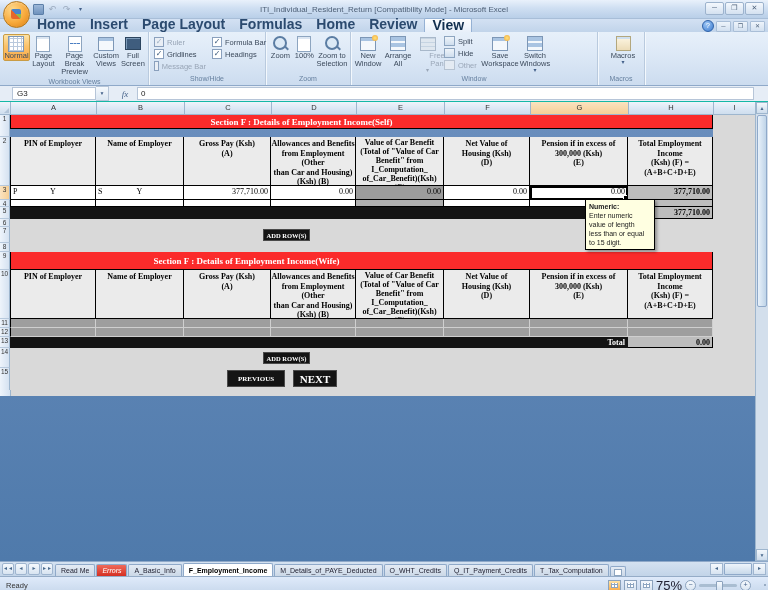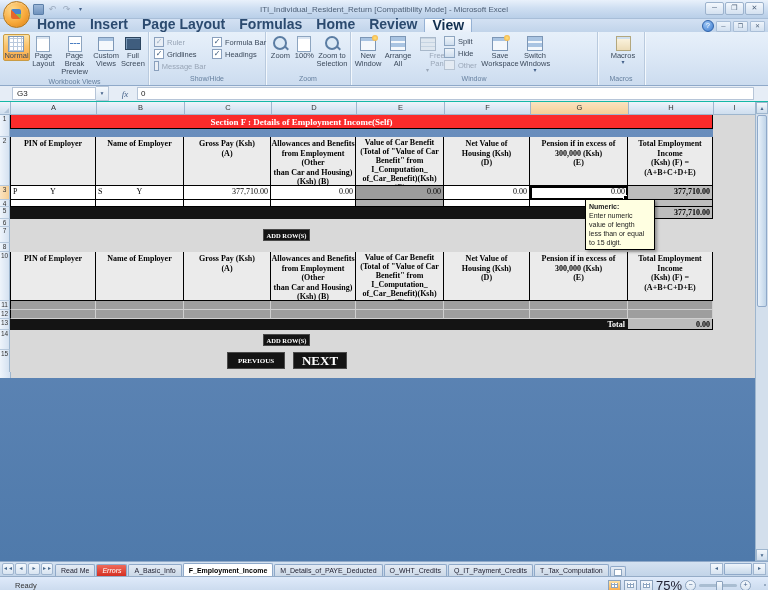--- a/index.html
+++ b/index.html
@@ -118,21 +118,21 @@
   .stab.red{background:linear-gradient(#ef6a5a,#d42f22);color:#fff;font-style:italic;}
   .stab.active{background:#fff;font-weight:bold;color:#000;padding-top:2px;}
   .instab{width:14px;background:linear-gradient(#e4ebf4,#cbd8e7);border:1px solid #8fa9c9;border-bottom:none;border-radius:2px 2px 0 0;height:9px;position:relative;}
   .instab:after{content:"";position:absolute;left:3px;top:2px;width:6px;height:5px;background:#fff;border:1px solid #8da5c0;}
   .hscroll{position:absolute;right:2px;bottom:1px;display:flex;align-items:center;}
   .hbtn{width:11px;height:10px;background:linear-gradient(#f5f9fd,#d8e4f1);border:1px solid #9fb5cf;font-size:5px;line-height:9px;text-align:center;color:#4a6a8e;}
   .hthumb{width:26px;height:10px;background:linear-gradient(#eef4fb,#c8d9ea);border:1px solid #8fa9c9;margin:0 1px;border-radius:1px;}
 
   
   .statusbar{height:17px;background:linear-gradient(#dfeafa,#c6d7eb);border-top:1px solid #95acc7;display:flex;align-items:center;position:relative;font-size:7.5px;color:#333;}
-  .ready{margin-left:15px;}
+  .ready{margin-left:6px;}
   .sright{position:absolute;right:6px;display:flex;align-items:center;gap:3px;}
   .vb{width:13px;height:11px;border:1px solid #8ba2bd;background:linear-gradient(#f4f8fd,#d7e3f0);box-sizing:border-box;position:relative;}
   .vb.on{background:linear-gradient(#fde3a7,#f9ae4e);}
   .vb:after{content:"";position:absolute;left:2px;top:2px;right:2px;bottom:2px;background:
     repeating-linear-gradient(0deg,#8da5c0 0 1px,transparent 1px 3px),repeating-linear-gradient(90deg,#8da5c0 0 1px,transparent 1px 3px),#fff;}
   .zlevel{font-size:13px;color:#223;text-align:right;}
   .zminus,.zplus{width:9px;height:9px;border-radius:50%;border:1px solid #8ba2bd;background:linear-gradient(#f6fafe,#dbe6f2);font-size:7px;line-height:7px;text-align:center;color:#44618a;}
   .ztrack{width:38px;height:3px;background:#a9bdd1;border-radius:2px;position:relative;}
   .zthumb{position:absolute;left:17px;top:-3px;width:5px;height:9px;background:linear-gradient(#f6fafe,#cfdeee);border:1px solid #8ba2bd;border-radius:1px;}
   .grip{position:absolute;right:0;bottom:0;width:12px;height:12px;background:
@@ -445,20 +445,25 @@
       <div class="plainrow">
         <div class="btn-black" style="left:253px;top:2px;width:47px;height:12px;font-size:6.5px;line-height:11px">ADD ROW(S)</div>
       </div>
     </div>
 
     <div class="row" style="height:9px">
       <div class="rn">8</div>
       <div class="plainrow"></div>
     </div>
 
+    <div class="row" style="height:18px">
+      <div class="rn">9</div>
+      <div class="banner" style="width:703px;height:18px;font-size:9px;padding-right:230px">Section F : Details of Employment Income(Wife)</div>
+      <div class="filler" style="width:43px"></div>
+    </div>
 
     <div class="row" style="height:49px">
       <div class="rn">10</div>
       <div class="c cfirst hdrc cA">PIN of Employer</div>
       <div class="c hdrc cB">Name of Employer</div>
       <div class="c hdrc cC">Gross Pay (Ksh)
 (A)</div>
       <div class="c hdrc cD">Allowances and Benefits
 from Employment (Other
 than Car and Housing)
@@ -516,21 +521,21 @@
       <div class="rn">14</div>
       <div class="plainrow">
         <div class="btn-black" style="left:253px;top:4px;width:47px;height:12px;font-size:6.5px;line-height:11px">ADD ROW(S)</div>
       </div>
     </div>
 
     <div class="row" style="height:22px">
       <div class="rn" style="border-bottom:none">15</div>
       <div class="plainrow">
         <div class="btn-black" style="left:217px;top:2px;width:58px;height:17px;font-size:7px;line-height:16px">PREVIOUS</div>
-        <div class="btn-black" style="left:283px;top:2px;width:54px;height:17px;font-size:13px;line-height:16px">NEXT</div>
+        <div class="btn-black" style="left:283px;top:2px;width:44px;height:17px;font-size:11px;line-height:16px">NEXT</div>
       </div>
     </div>
 
     <div class="row" style="height:6px">
       <div style="width:10px;background:linear-gradient(90deg,#eef4fb,#d5e2f1);border-right:1px solid #9eb6ce"></div>
       <div class="plainrow"></div>
     </div>
 
     <div class="tooltip">
       <div class="tt">Numeric:</div>

